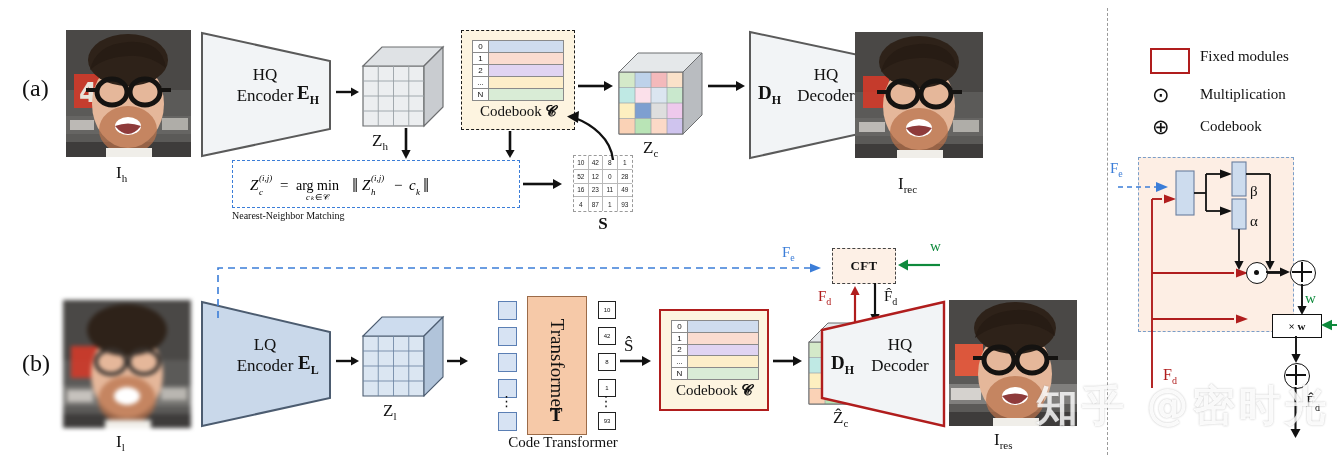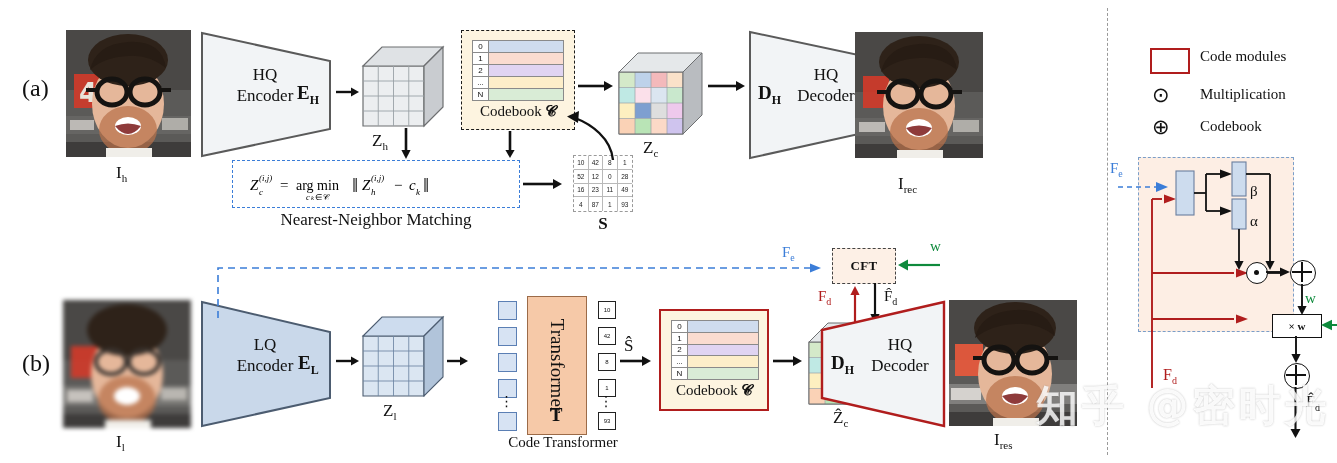--- a/index.html
+++ b/index.html
@@ -187,21 +187,21 @@
     <text x="108" y="22" font-family="Liberation Serif, serif" font-size="22">‖</text>
     <text x="118" y="20" font-family="Liberation Serif, serif" font-size="15" font-style="italic">Z</text>
     <text x="127" y="25" font-family="Liberation Serif, serif" font-size="9" font-style="italic">h</text>
     <text x="127" y="11" font-family="Liberation Serif, serif" font-size="9" font-style="italic">(i,j)</text>
     <text x="150" y="20" font-family="Liberation Serif, serif" font-size="15">−</text>
     <text x="165" y="20" font-family="Liberation Serif, serif" font-size="15" font-style="italic">c</text>
     <text x="172" y="25" font-family="Liberation Serif, serif" font-size="9" font-style="italic">k</text>
     <text x="179" y="22" font-family="Liberation Serif, serif" font-size="22">‖</text>
   </svg>
 </div>
-<div class="abs lbl" style="left:232px;top:210px;width:288px;font-size:17px;text-align:center;">Nearest-Neighbor Matching</div>
+<div class="abs lbl" style="left:232px;top:210px;width:288px;font-size:10px;">Nearest-Neighbor Matching</div>
 
 <div class="cbpanel dashed" style="left:461px;top:30px;width:114px;height:100px;"></div>
 <div class="cbtable" style="left:472px;top:40px;width:92px;height:61px;">
   <div class="cbrow">
     <div class="cbidx">0</div>
     <div class="cbbar" style="background:#cfdcee"></div>
   </div>
   <div class="cbrow">
     <div class="cbidx">1</div>
     <div class="cbbar" style="background:#fadcd0"></div>
@@ -613,21 +613,21 @@
     <rect x="44" y="118" width="46" height="8" fill="#f0eee9"></rect>
   </svg>
 </div>
 <div class="abs lbl ital" style="left:994px;top:430px;font-size:17px;">
   <span>I</span><sub style="font-size:11px;">res</sub>
 </div>
 
 <div class="divider" style="left:1107px;top:8px;height:447px;"></div>
 
 <div class="legbox" style="left:1150px;top:48px;width:36px;height:22px;"></div>
-<div class="legtxt lbl" style="left:1200px;top:48px;">Code modules</div>
+<div class="legtxt lbl" style="left:1200px;top:48px;">Fixed modules</div>
 
 <div class="legsym lbl" style="left:1152px;top:85px;font-size:21px;">⊙</div>
 <div class="legtxt lbl" style="left:1200px;top:86px;">Multiplication</div>
 
 <div class="legsym lbl" style="left:1152px;top:117px;font-size:21px;">⊕</div>
 <div class="legtxt lbl" style="left:1200px;top:118px;">Codebook</div>
 
 <div class="cftpanel" style="left:1138px;top:157px;width:156px;height:175px;"></div>
 
 <div class="arw" style="left:1118px;top:180px;">

